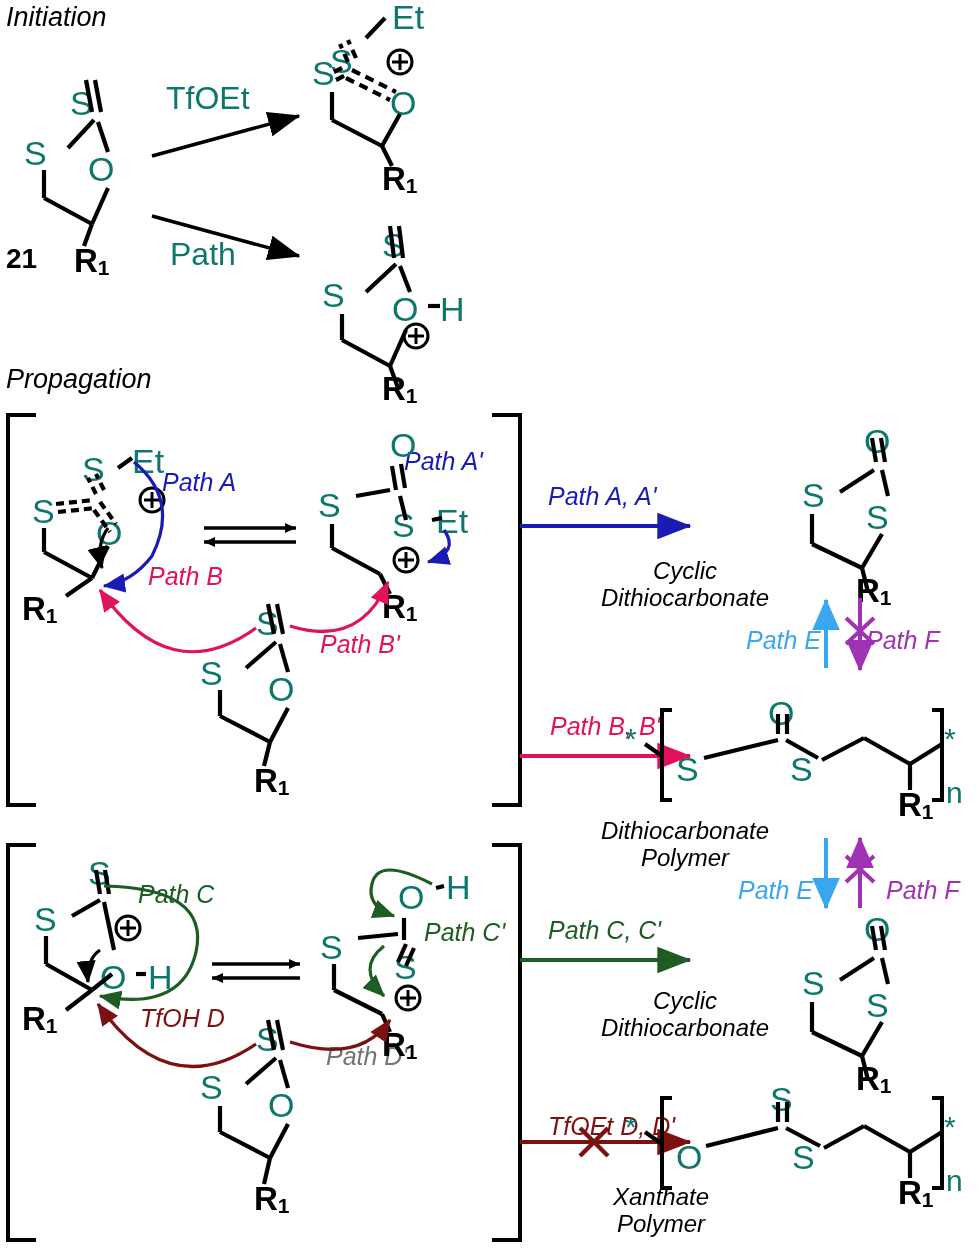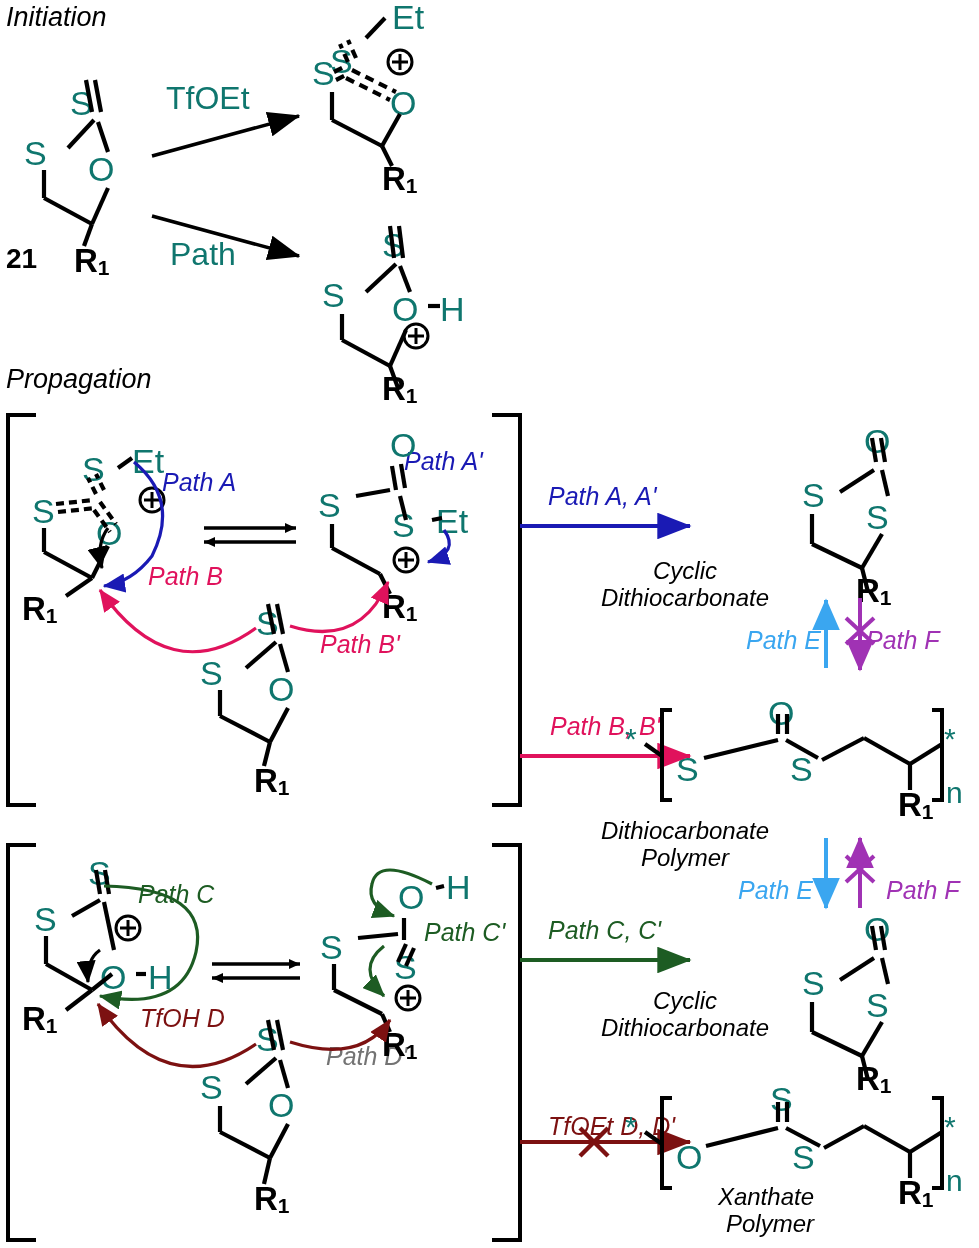--- a/index.html
+++ b/index.html
@@ -72,21 +72,21 @@
     <div>Dithiocarbonate</div>
   </div>
   <div class="cap" style="left:560px;top:818px;width:250px;">
     <div>Dithiocarbonate</div>
     <div>Polymer</div>
   </div>
   <div class="cap" style="left:560px;top:988px;width:250px;">
     <div>Cyclic</div>
     <div>Dithiocarbonate</div>
   </div>
-  <div class="cap" style="left:564px;top:1184px;width:250px;text-align:right;">
+  <div class="cap" style="left:536px;top:1184px;width:250px;">
     <div>Xanthate</div>
     <div>Polymer</div>
   </div>
 
   <div class="atom" style="left:70px;top:86px;">S</div>
   <div class="atom" style="left:24px;top:136px;">S</div>
   <div class="atom" style="left:88px;top:152px;">O</div>
   <div class="rgt" style="left:74px;top:242px;font-size:33px;"><span>R</span><span class="sub">1</span></div>
 
   <div class="atom" style="left:330px;top:44px;">S</div>

